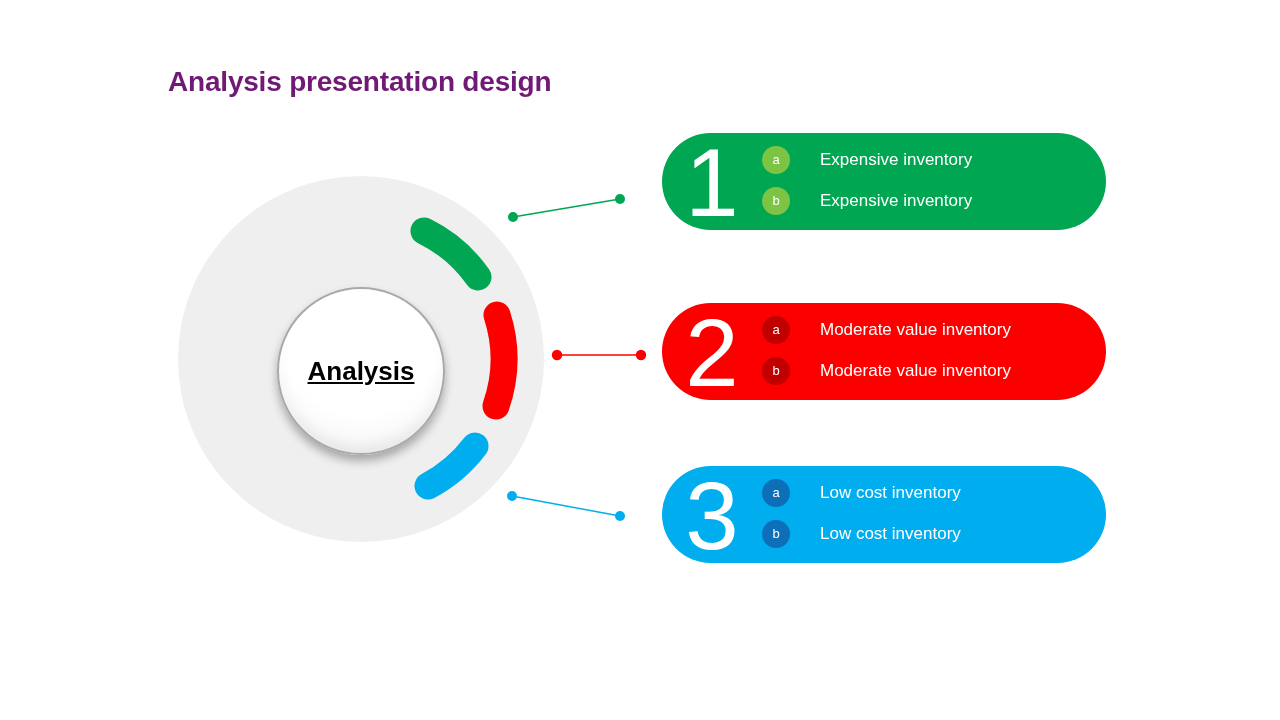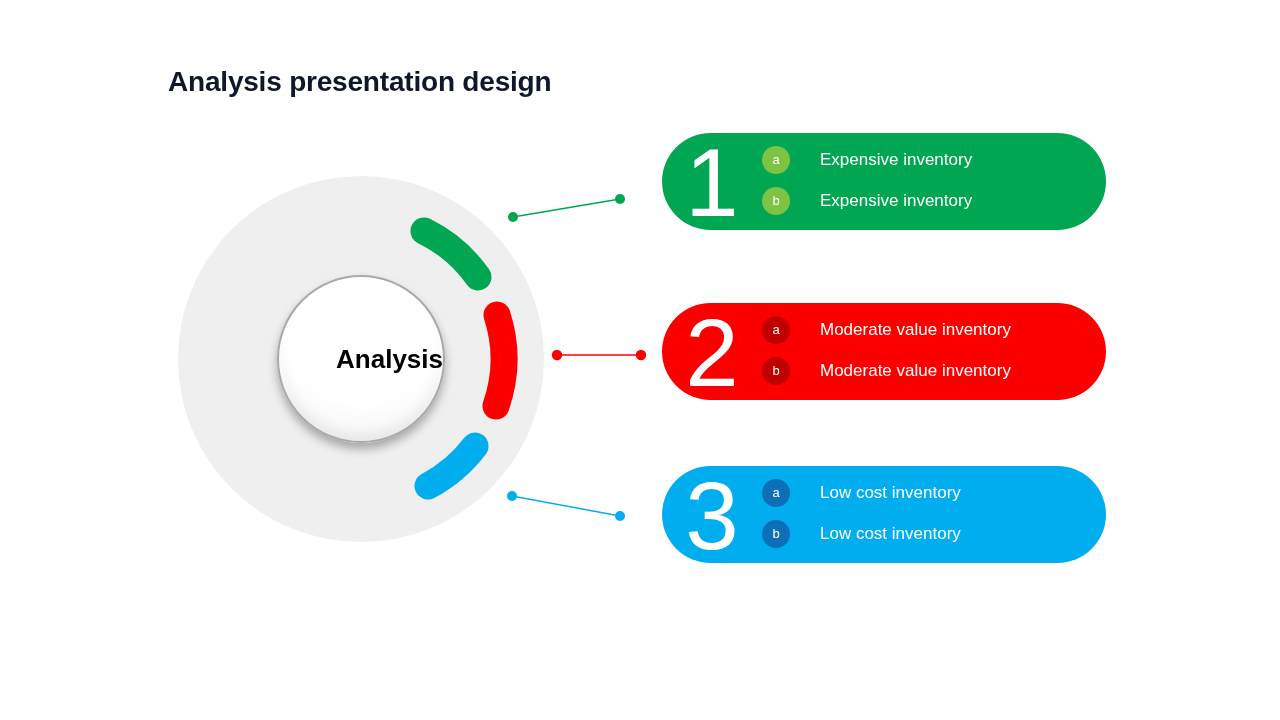--- a/index.html
+++ b/index.html
@@ -1,39 +1,39 @@
 <!DOCTYPE html>
 <html><head>
 <meta charset="utf-8">
 <style>
   * { margin:0; padding:0; box-sizing:border-box; }
   html,body { width:1280px; height:720px; background:#ffffff; font-family:"Liberation Sans", sans-serif; overflow:hidden; }
   .stage { position:relative; width:1280px; height:720px; background:#ffffff; }
 
   .slide-title {
     position:absolute; left:168px; top:66px;
-    font-size:28px; font-weight:600; color:#0f172a; letter-spacing:-0.2px;
+    font-size:28px; font-weight:600; color:#701a75; letter-spacing:-0.2px;
   }
 
   .big-circle {
     position:absolute; left:178px; top:176px; width:366px; height:366px;
     border-radius:50%; background:#efefef;
   }
 
   .overlay-svg { position:absolute; left:0; top:0; width:1280px; height:720px; }
 
   .inner-circle {
-    position:absolute; left:277px; top:275px; width:168px; height:168px;
+    position:absolute; left:277px; top:287px; width:168px; height:168px;
     border-radius:50%;
     border:2px solid #a9a9a9;
     background: radial-gradient(circle at 50% 28%, #ffffff 55%, #f6f6f6 82%, #ebebeb 100%);
     box-shadow: 0 6px 10px rgba(0,0,0,0.30),
                 inset 0 10px 14px #ffffff,
                 inset 0 -8px 12px rgba(0,0,0,0.06);
-    display:flex; align-items:center; justify-content:flex-end;
+    display:flex; align-items:center; justify-content:center;text-decoration:underline;
   }
   .inner-circle .center-label { font-size:26px; font-weight:bold; color:#000000; }
 
   .card {
     position:absolute; left:662px; width:444px; height:97px;
     border-radius:48.5px; color:#ffffff;
   }
   .card-1 { top:133px; }
   .card-2 { top:303px; }
   .card-3 { top:466px; }

